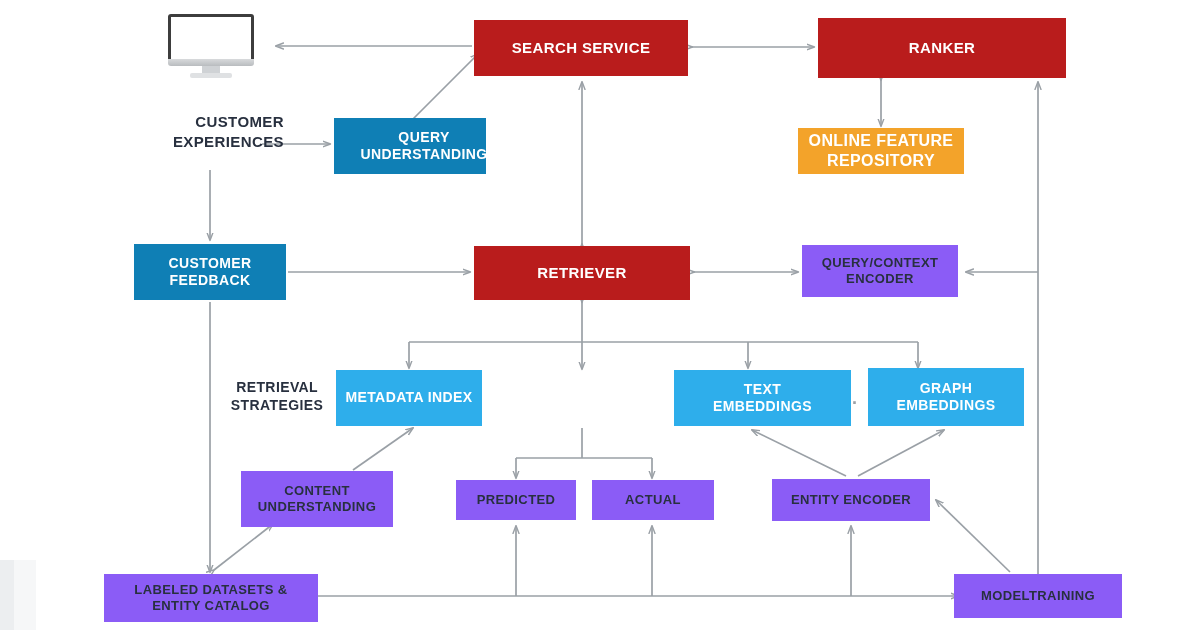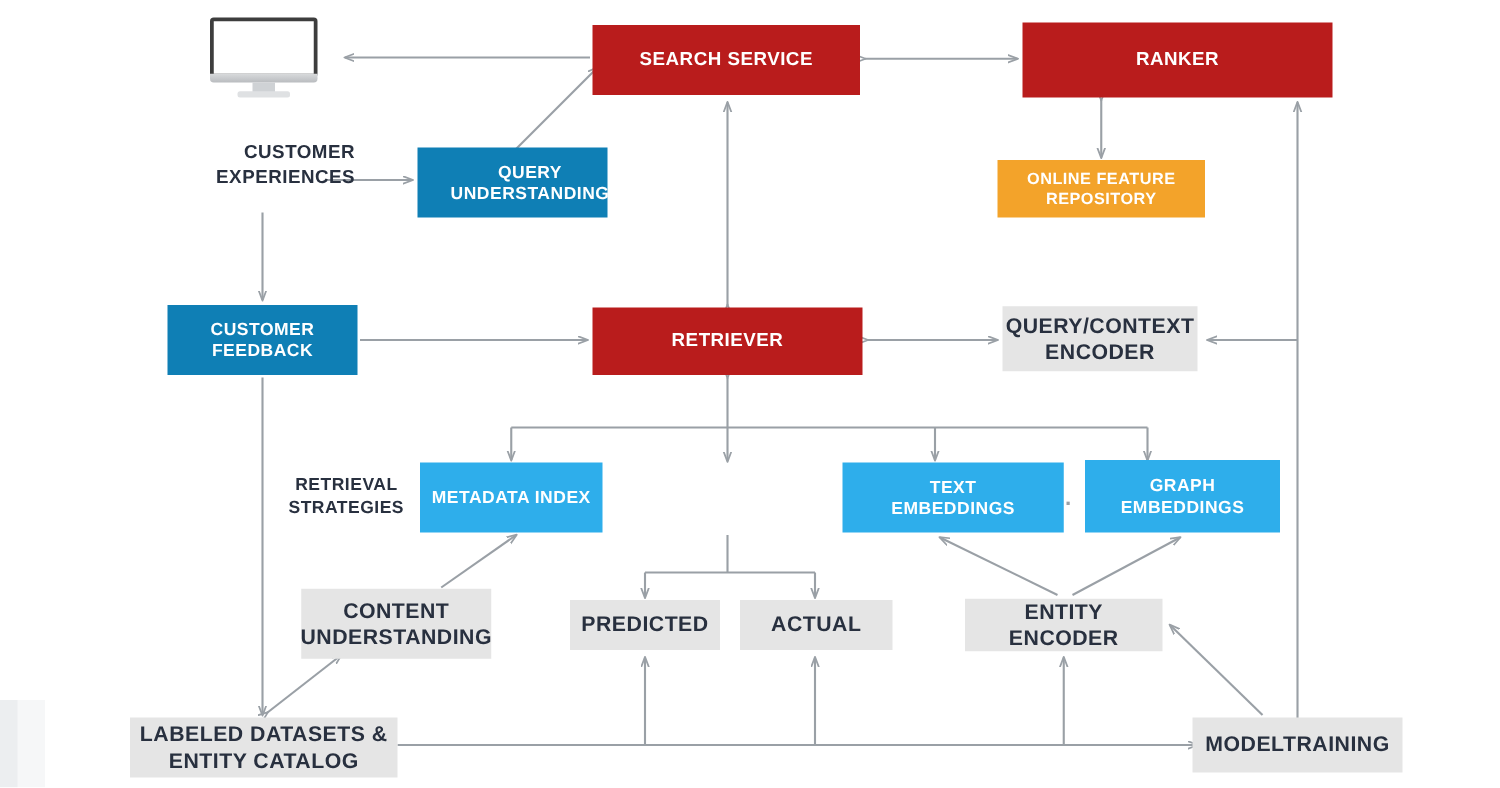--- a/index.html
+++ b/index.html
@@ -67,26 +67,26 @@
     font-size: 14px;
   }
   .n-blue {
     background: #2eaeeb;
     color: #ffffff;
     font-size: 14px;
   }
   .n-orange {
     background: #f3a32a;
     color: #ffffff;
+    font-size: 16px;
+  }
+  .n-grey {
+    background: #8b5cf6;
+    color: #28303f;
     font-size: 13px;
-  }
-  .n-grey {
-    background: #e5e5e5;
-    color: #28303f;
-    font-size: 17px;
   }
 
   .plain-label {
     position: absolute;
     color: #28303f;
     font-weight: bold;
     font-size: 15px;
     text-align: center;
     line-height: 1.3;
     letter-spacing: 0.4px;

